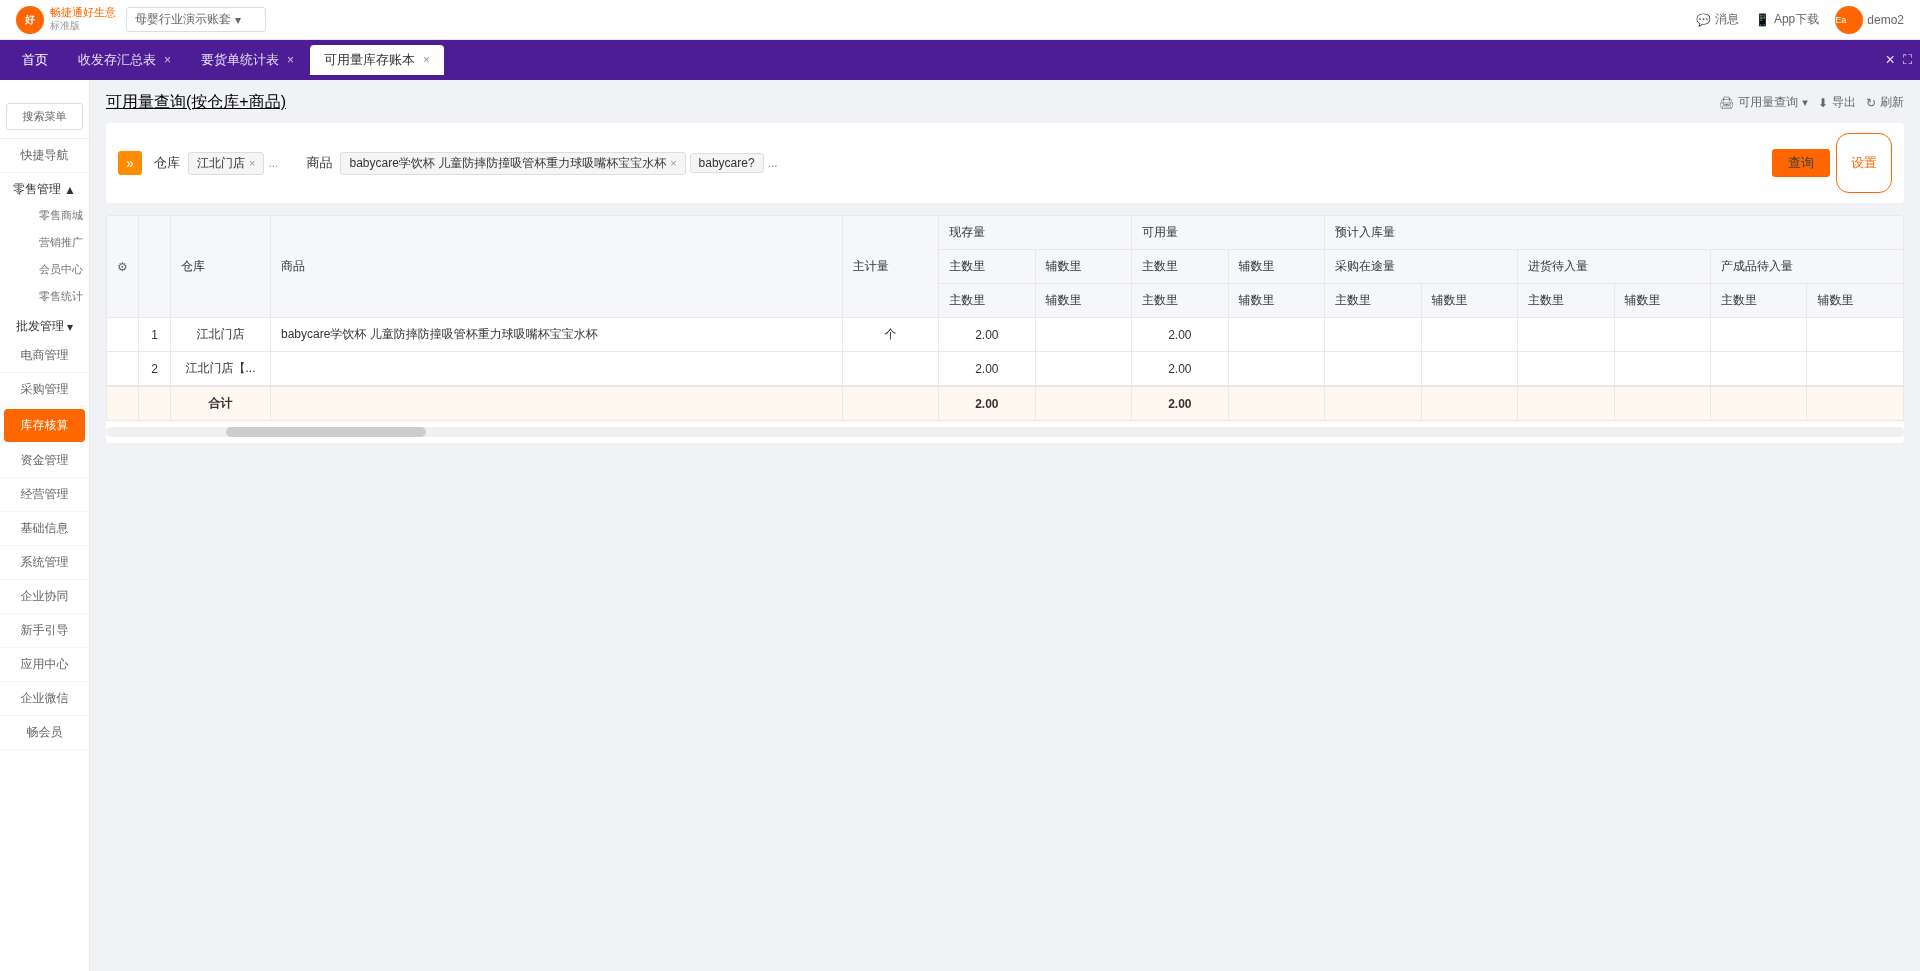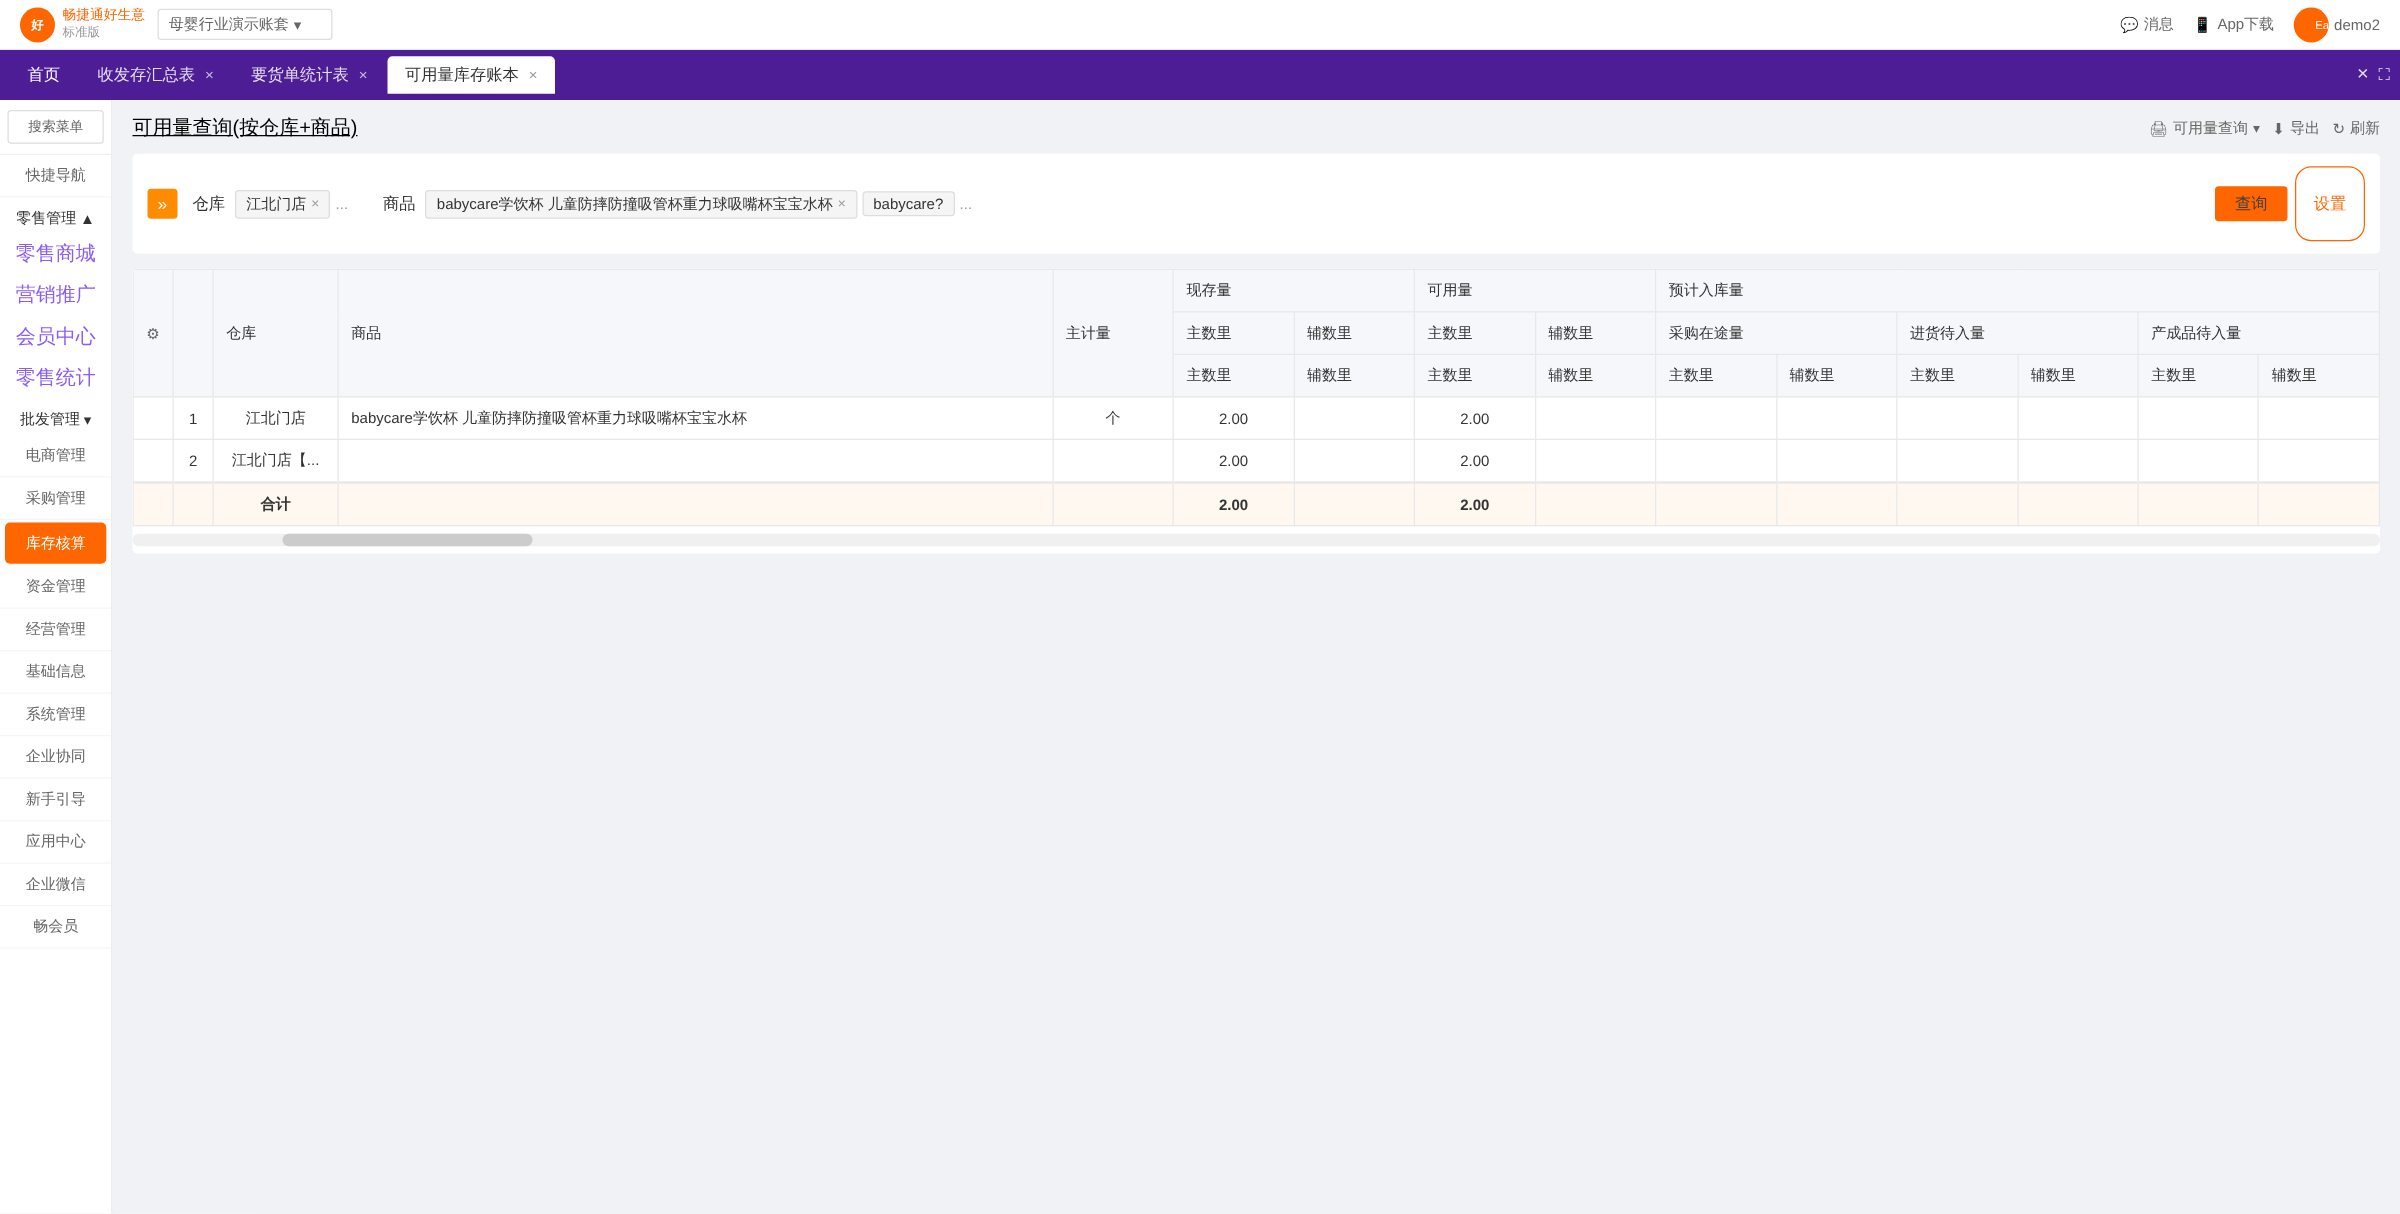--- a/index.html
+++ b/index.html
@@ -17,21 +17,21 @@
       flex-shrink: 0;
     }
     .top-bar-left { display: flex; align-items: center; gap: 10px; }
     .logo-area { display: flex; align-items: center; gap: 6px; }
     .logo-icon { width: 28px; height: 28px; background: #ff6600; border-radius: 50%; display: flex; align-items: center; justify-content: center; color: white; font-size: 10px; font-weight: bold; }
     .logo-text { color: #ff6600; font-size: 11px; line-height: 1.2; }
     .logo-sub { color: #999; font-size: 10px; }
     .industry-selector { display: flex; align-items: center; gap: 4px; font-size: 12px; color: #666; border: 1px solid #ddd; border-radius: 3px; padding: 3px 8px; cursor: pointer; background: #fff; min-width: 140px; }
     .top-bar-right { display: flex; align-items: center; gap: 16px; }
     .top-bar-icon { display: flex; align-items: center; gap: 4px; font-size: 12px; color: #666; cursor: pointer; }
-    .avatar { width: 28px; height: 28px; border-radius: 50%; background: #ff6600; display: flex; align-items: center; justify-content: flex-end; color: white; font-size: 10px; overflow: hidden; }
+    .avatar { width: 28px; height: 28px; border-radius: 50%; background: #ff6600; display: flex; align-items: center; justify-content: flex-start; color: white; font-size: 10px; overflow: hidden; }
 
     
     .tab-bar {
       background: #4c1d95;
       height: 40px;
       display: flex;
       align-items: center;
       padding: 0 8px;
       flex-shrink: 0;
       gap: 2px;
@@ -74,20 +74,21 @@
     .sidebar-search-btn {
       width: 100%;
       padding: 5px;
       background: #fff;
       border: 1px solid #ddd;
       border-radius: 3px;
       font-size: 11px;
       color: #666;
       cursor: pointer;
       text-align: center;
+      margin-top: 15px;
     }
     .sidebar-nav-item {
       padding: 8px 6px;
       font-size: 12px;
       color: #666;
       cursor: pointer;
       text-align: center;
       border-bottom: 1px solid #f5f5f5;
     }
     .sidebar-section {
@@ -97,24 +98,24 @@
       cursor: pointer;
       text-align: center;
       display: flex;
       align-items: center;
       justify-content: center;
       gap: 3px;
       font-weight: 500;
     }
     .sidebar-sub-item {
       padding: 6px 6px;
-      font-size: 16px;
-      color: #8b5cf6;
-      cursor: pointer;
-      text-align: center;
+      font-size: 11px;
+      color: #737373;
+      cursor: pointer;
+      text-align: right;
     }
     .sidebar-active-item {
       background: #ff6600;
       color: #fff !important;
       padding: 8px 6px;
       font-size: 12px;
       cursor: pointer;
       text-align: center;
       margin: 2px 4px;
       border-radius: 4px;

